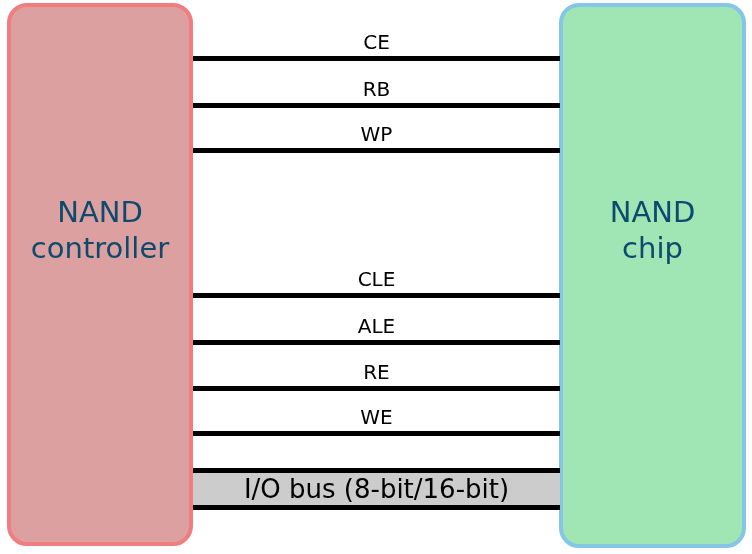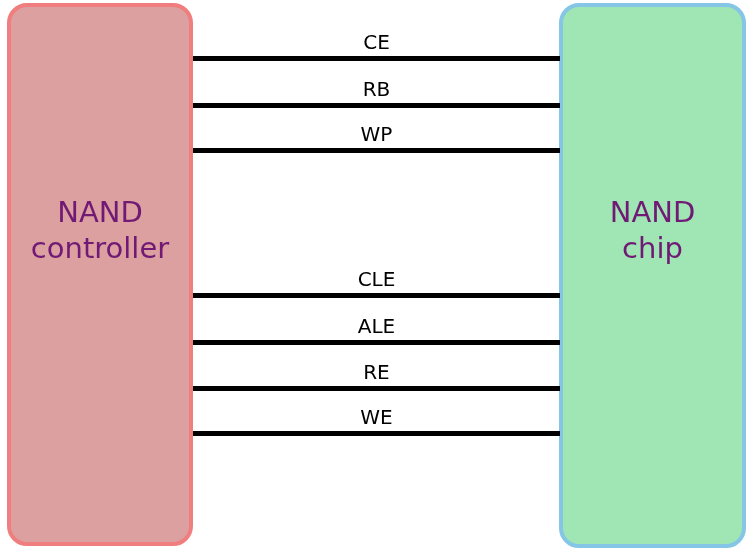--- a/index.html
+++ b/index.html
@@ -35,21 +35,21 @@
     height: 545px;
   }
   .box-label {
     position: absolute;
     top: 187px;
     left: 0;
     width: 100%;
     text-align: center;
     font-size: 29px;
     line-height: 36px;
-    color: #701a75;
+    color: #0c4a6e;
     white-space: pre-line;
   }
   .wire {
     position: absolute;
     left: 193px;
     width: 367px;
     height: 0;
   }
   .wire-line {
     position: absolute;
@@ -129,14 +129,17 @@
   <div class="wire" style="top:386px">
     <div class="wire-label">RE</div>
     <div class="wire-line" style="background-color: rgb(0, 0, 0);"></div>
   </div>
 
   <div class="wire" style="top:431px">
     <div class="wire-label">WE</div>
     <div class="wire-line" style="background-color: rgb(0, 0, 0);"></div>
   </div>
 
+  <div class="bus" style="background-color: rgb(204, 204, 204); border-color: rgb(0, 0, 0);">
+    <div class="bus-label">I/O bus (8-bit/16-bit)</div>
+  </div>
 
 </div>
 
 </body></html>

